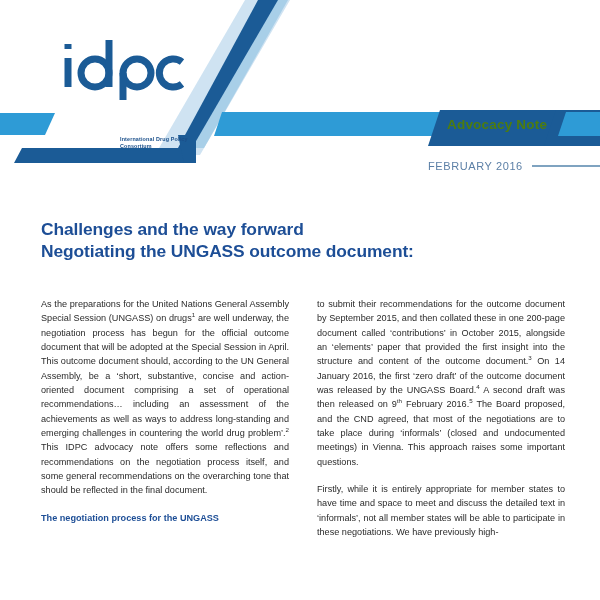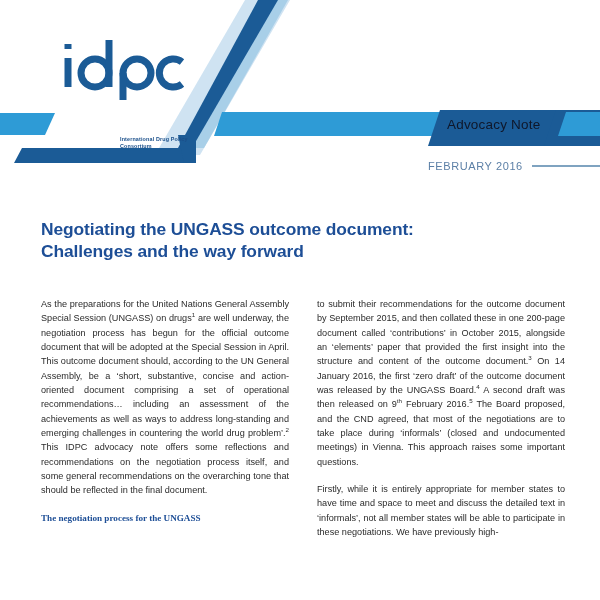--- a/index.html
+++ b/index.html
@@ -57,22 +57,22 @@
     font-weight: bold;
     width: 90px;
   }
 
   
   #advocacy-note-label {
     position: absolute;
     left: 447px;
     top: 117px;
     font-size: 13.5px;
-    font-weight: normal;
-    color: #0f172a;
+    font-weight: bold;
+    color: #4d7c0f;
     letter-spacing: 0.2px;
     white-space: nowrap;
   }
 
   
   #date-row {
     position: absolute;
     left: 428px;
     top: 160px;
     display: flex;
@@ -132,21 +132,20 @@
   .para:last-child {
     margin-bottom: 4px;
   }
   .section-heading {
     font-size: 9.15px;
     line-height: 14.35px;
     color: #1d4e96;
     font-weight: bold;
     text-align: justify;
     margin: 0;
-    font-family: Liberation Serif, serif;
   }
   sup {
     font-size: 6.2px;
     vertical-align: super;
     line-height: 0;
   }
 </style>
 </head>
 <body>
 
@@ -194,22 +193,22 @@
 
   <div id="advocacy-note-label">Advocacy Note</div>
 
   <div id="date-row">
     <span id="date-text">FEBRUARY 2016</span>
     <span id="date-rule"></span>
   </div>
 </div>
 
 <h1 id="doc-title">
+  <span class="tl">Challenges and the way forward</span>
   <span class="tl">Negotiating the UNGASS outcome document:</span>
-  <span class="tl">Challenges and the way forward</span>
 </h1>
 
 <div id="body-columns">
 
   <div class="column">
     <p class="para"><span>As the preparations for the United Nations General Assembly Special Session (UNGASS) on drugs</span><sup>1</sup><span> are well underway, the negotiation process has begun for the official outcome document that will be adopted at the Special Session in April. This outcome document should, according to the UN General Assembly, be a ‘short, substantive, concise and action-oriented document comprising a set of operational recommendations… including an assessment of the achievements as well as ways to address long-standing and emerging challenges in countering the world drug problem’.</span><sup>2</sup><span> This IDPC advocacy note offers some reflections and recommendations on the negotiation process itself, and some general recommendations on the overarching tone that should be reflected in the final document.</span></p>
 
     <p class="section-heading">The negotiation process for the UNGASS</p>
   </div>
 

